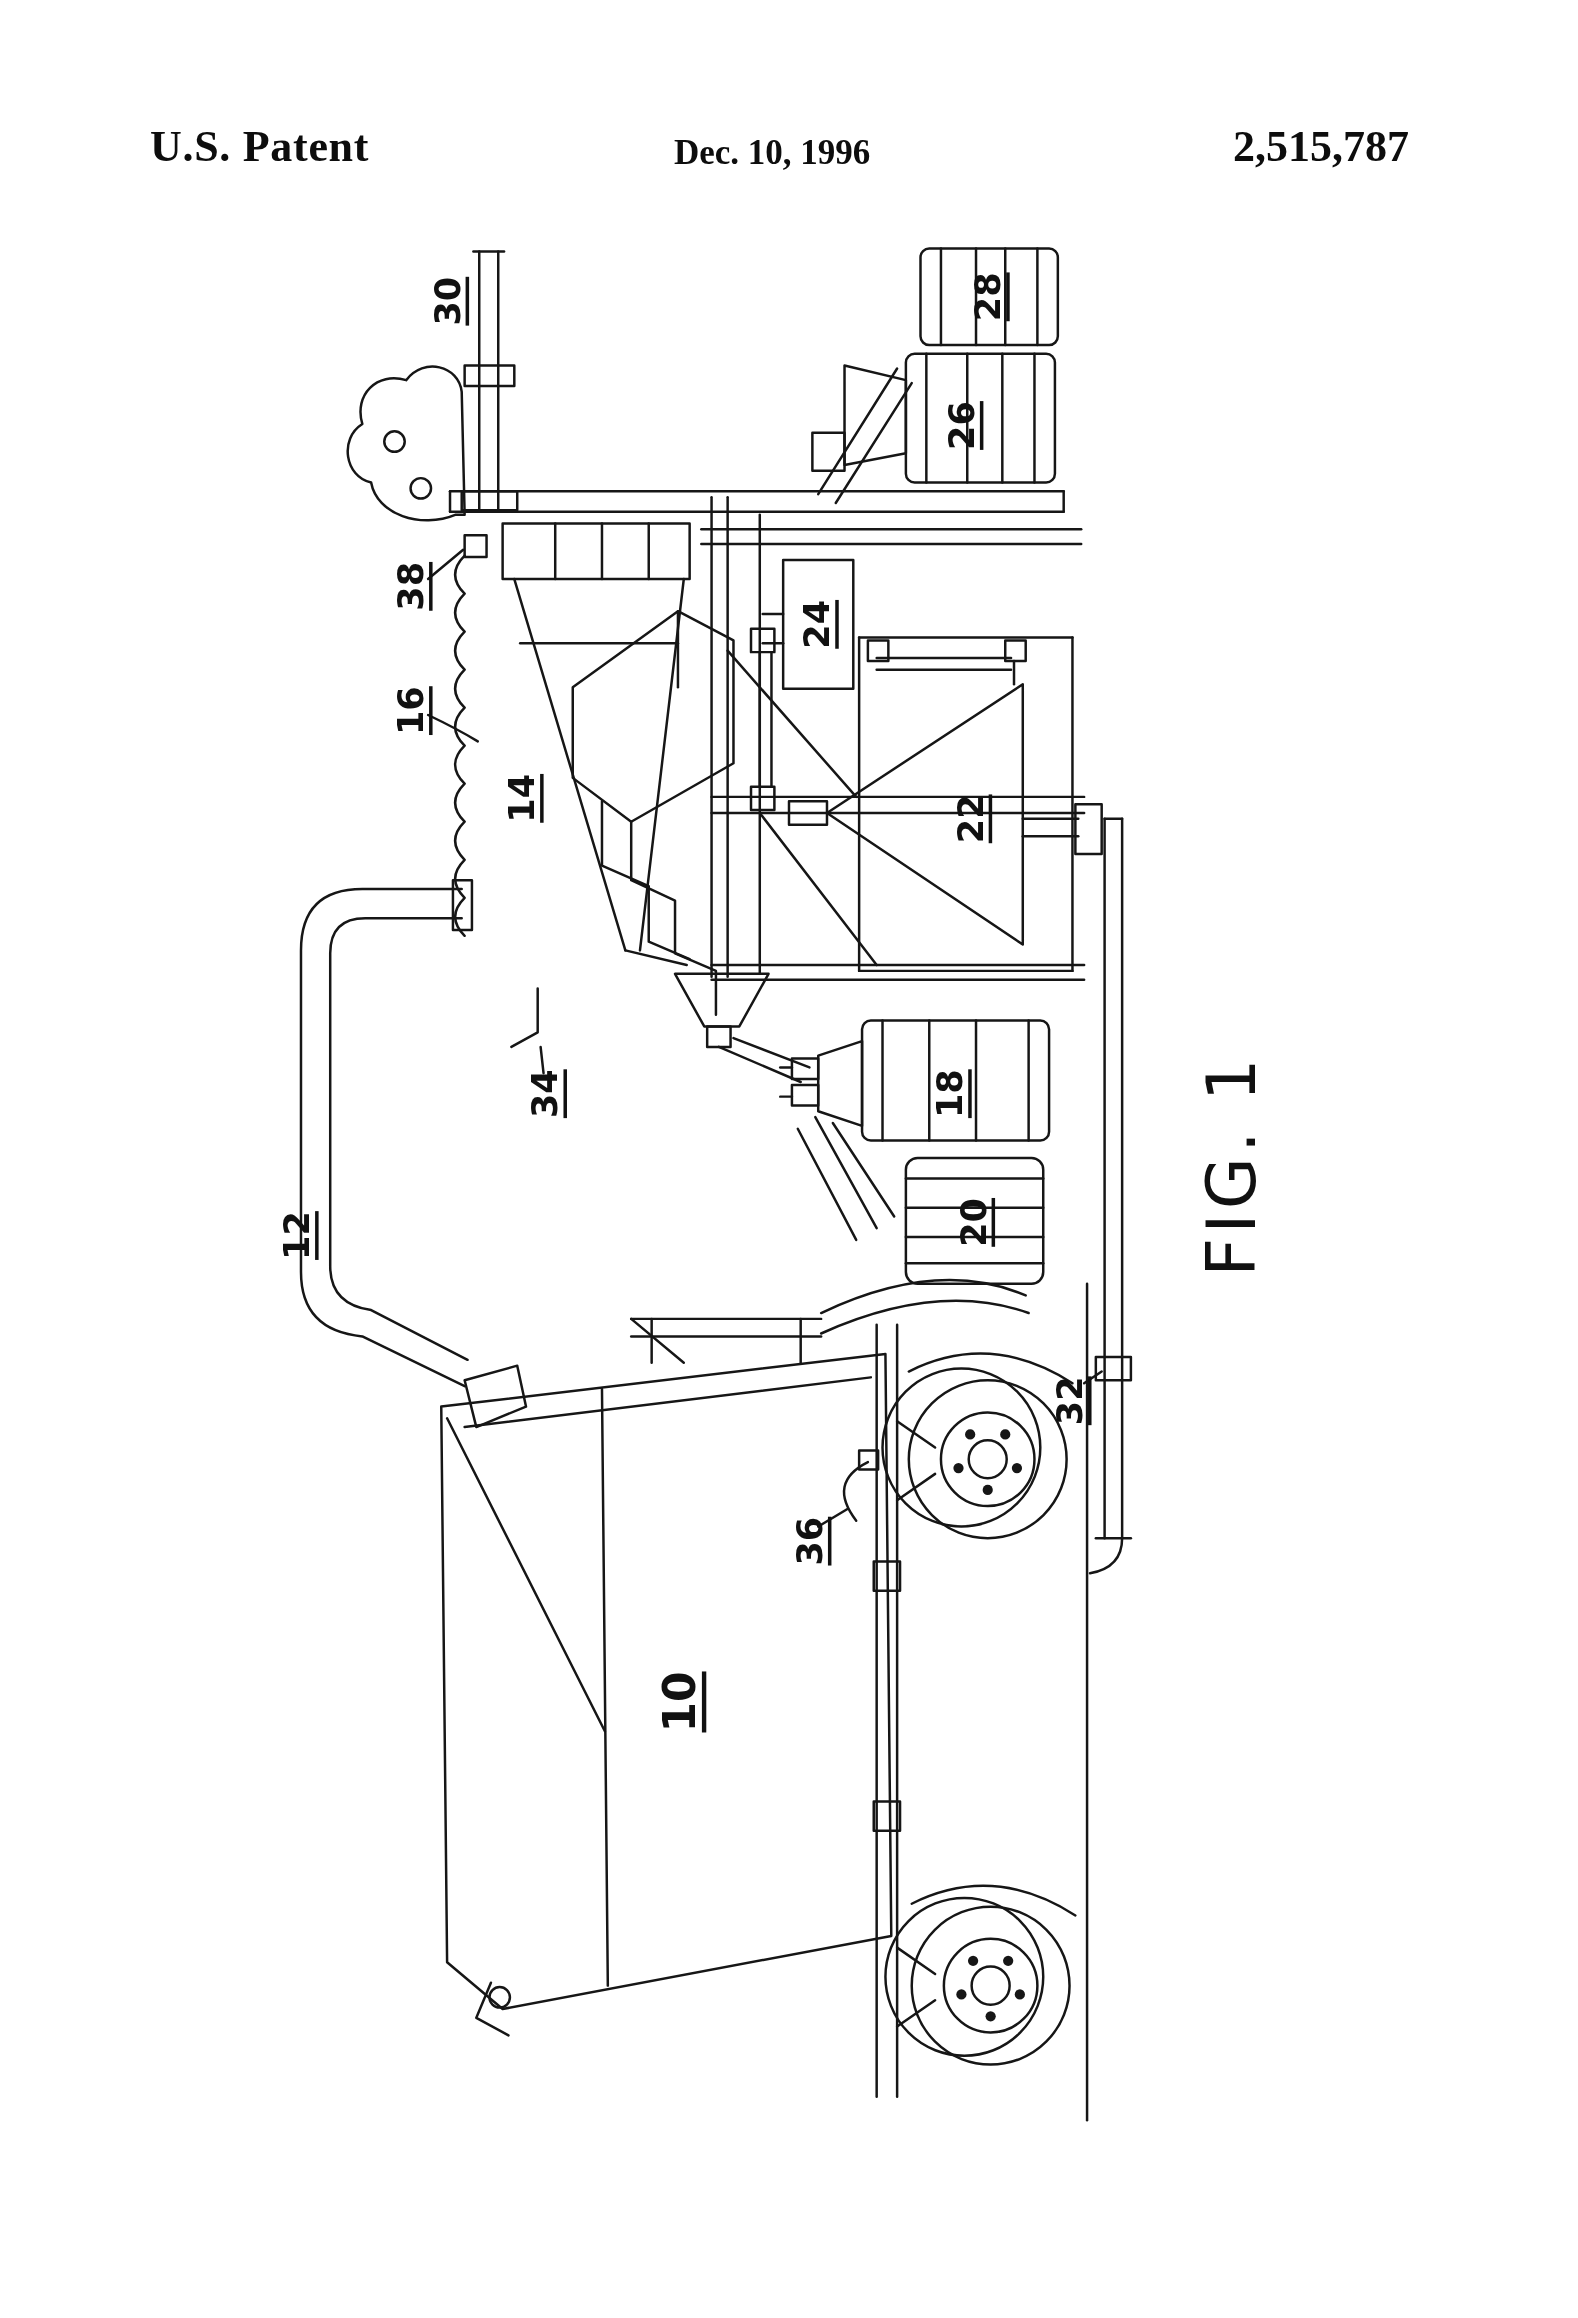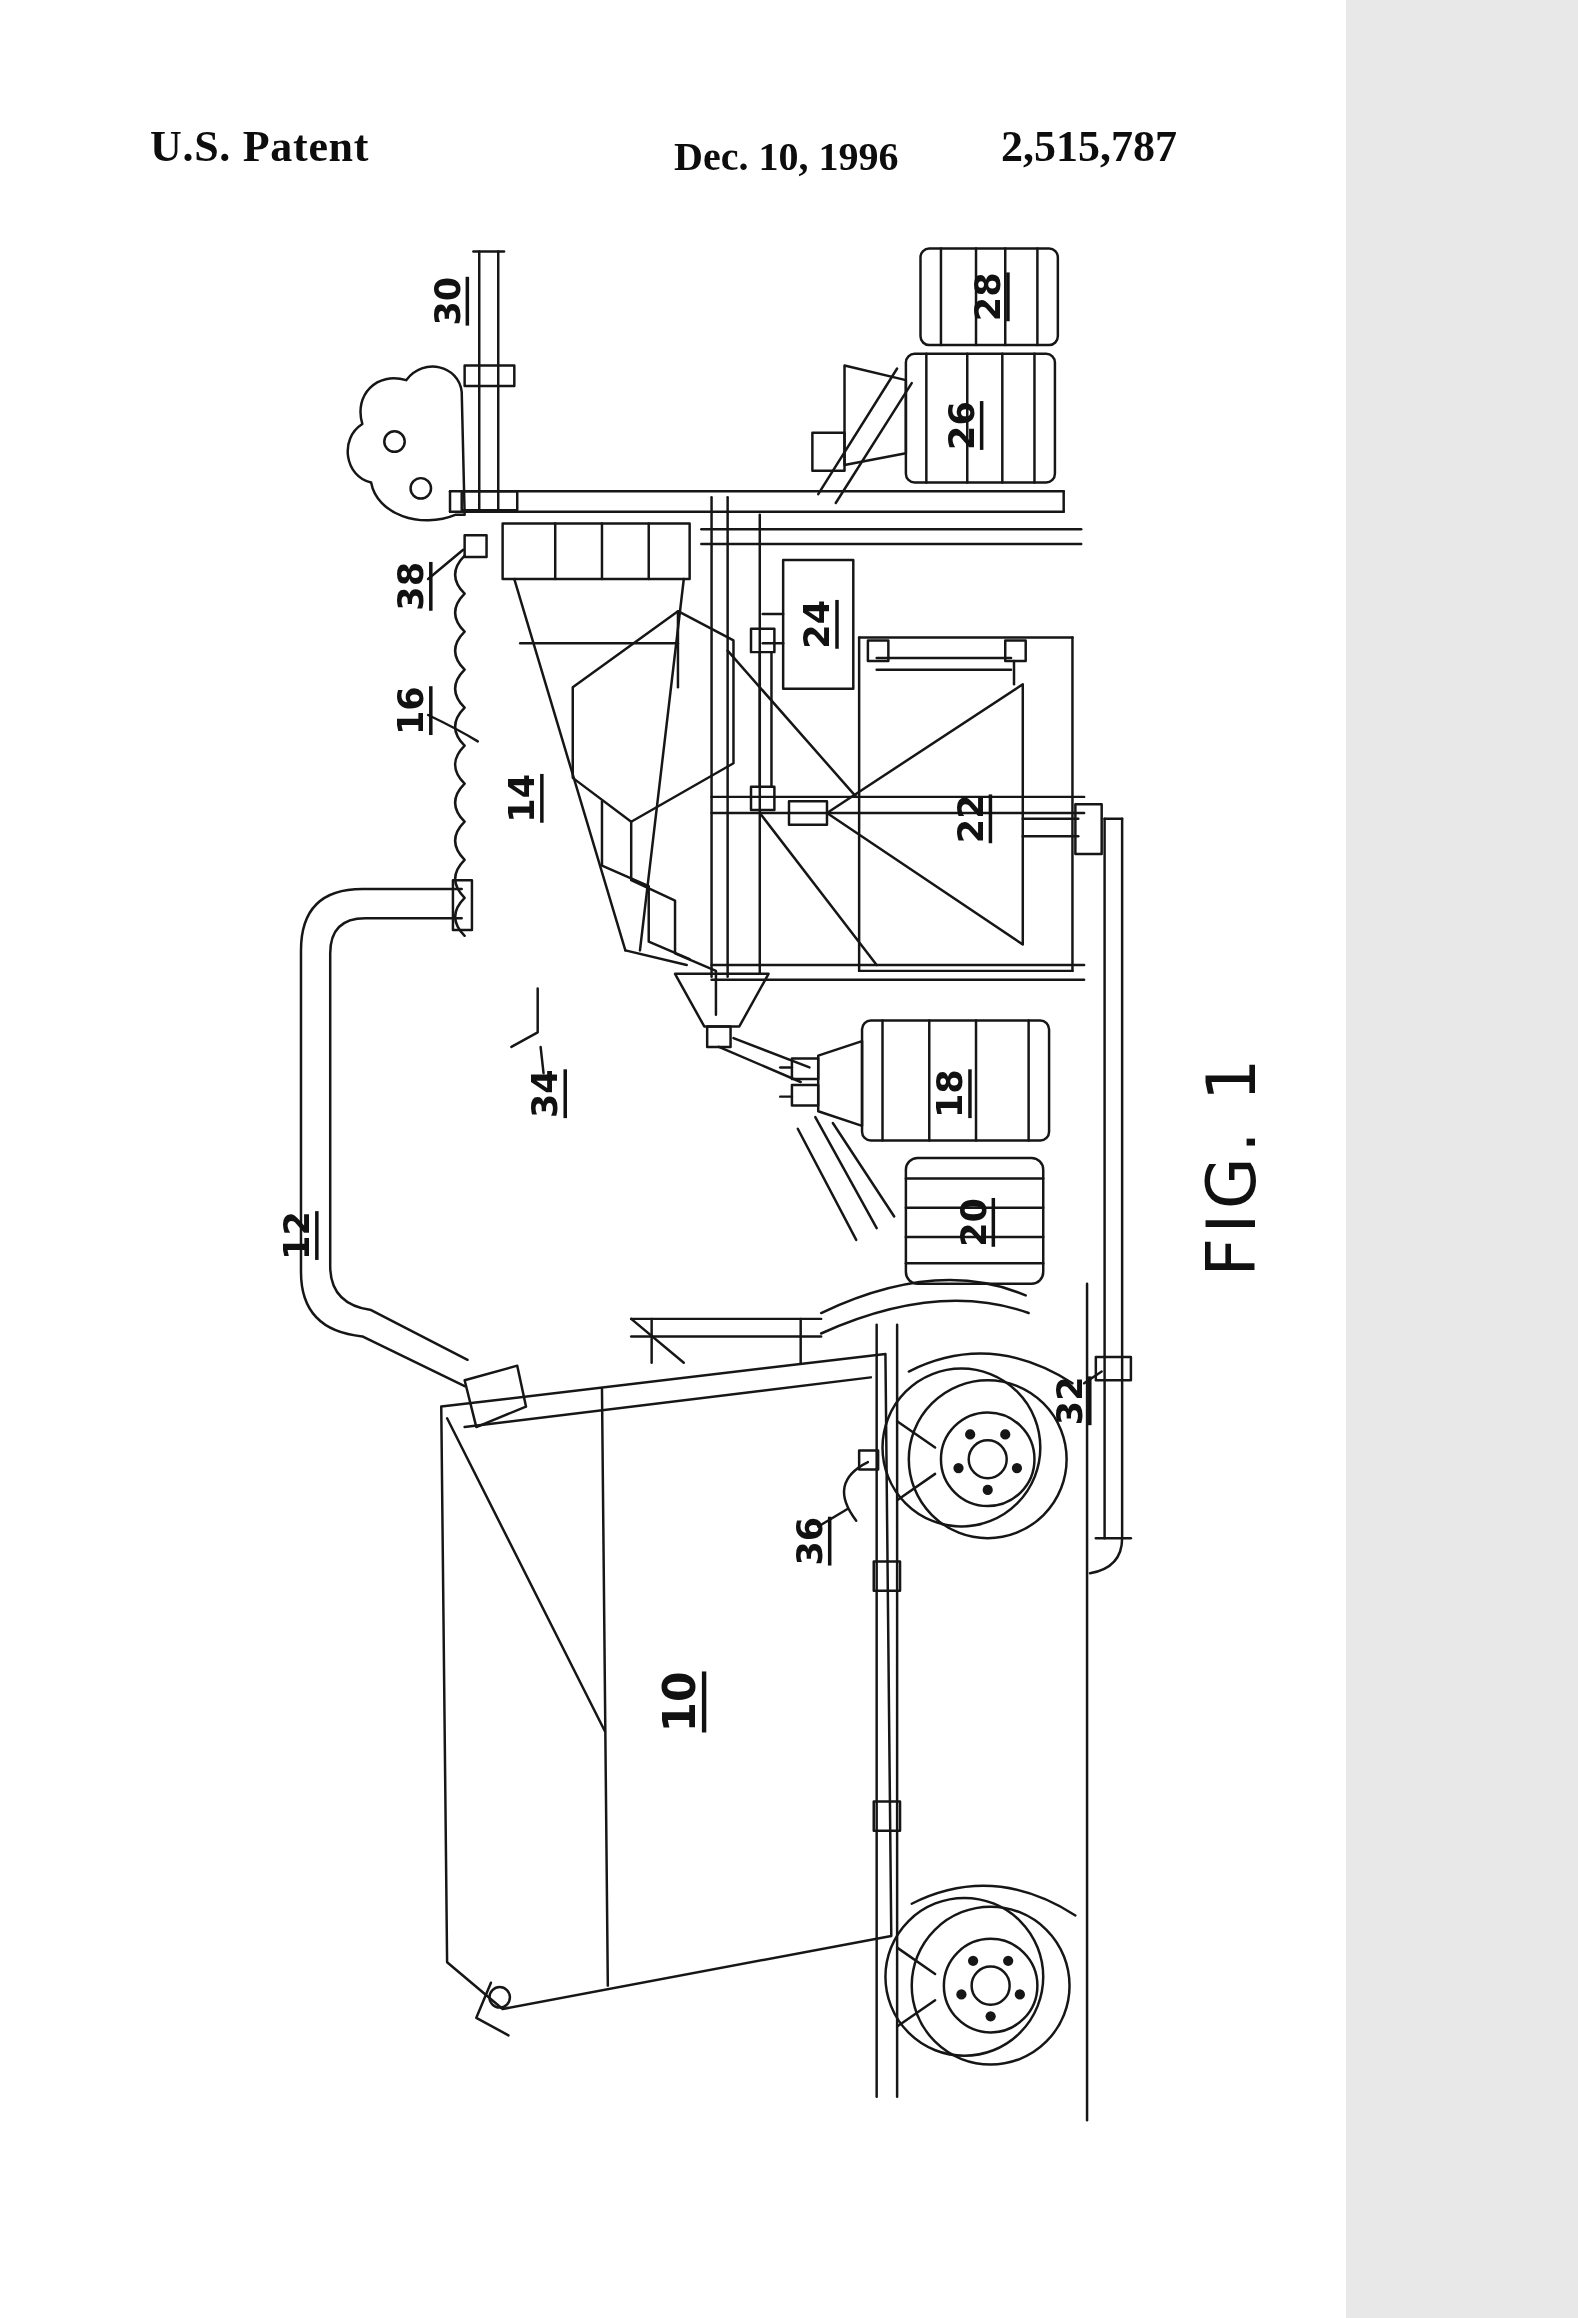--- a/index.html
+++ b/index.html
@@ -1,25 +1,25 @@
 <!DOCTYPE html>
 <html style="font-size:11px"><head>
 <meta charset="utf-8">
 <style>
   html,body{margin:0;padding:0;background:#e8e8e8;}
   #page{
     position:relative;
-    width:1346px;height:2319px;
+    width:1578px;height:2319px;
     background:#ffffff;
     overflow:hidden;
     font-family:"Liberation Serif", serif;
   }
   .hdr{position:absolute;color:#0d0d0d;white-space:nowrap;}
   #patent-title{left:150px;top:121px;font-size:44px;font-weight:bold;letter-spacing:0.7px;}
-  #patent-date{left:674px;top:133px;font-size:40px;font-weight:bold;font-family:Liberation Serif, serif;}
+  #patent-date{left:674px;top:133px;font-size:35px;font-weight:bold;font-family:Liberation Serif, serif;}
   #patent-number{right:169px;top:121px;font-size:44px;font-weight:bold;}
   #drawing{position:absolute;left:0;top:0;}
   
   #drawing path, #drawing line, #drawing rect, #drawing circle,
   #drawing polyline, #drawing polygon{
     fill:none;stroke:#161616;stroke-width:1.7;
     stroke-linecap:round;stroke-linejoin:round;
   }
   #drawing circle.dot{fill:#161616;stroke:none;}
   .ref{

